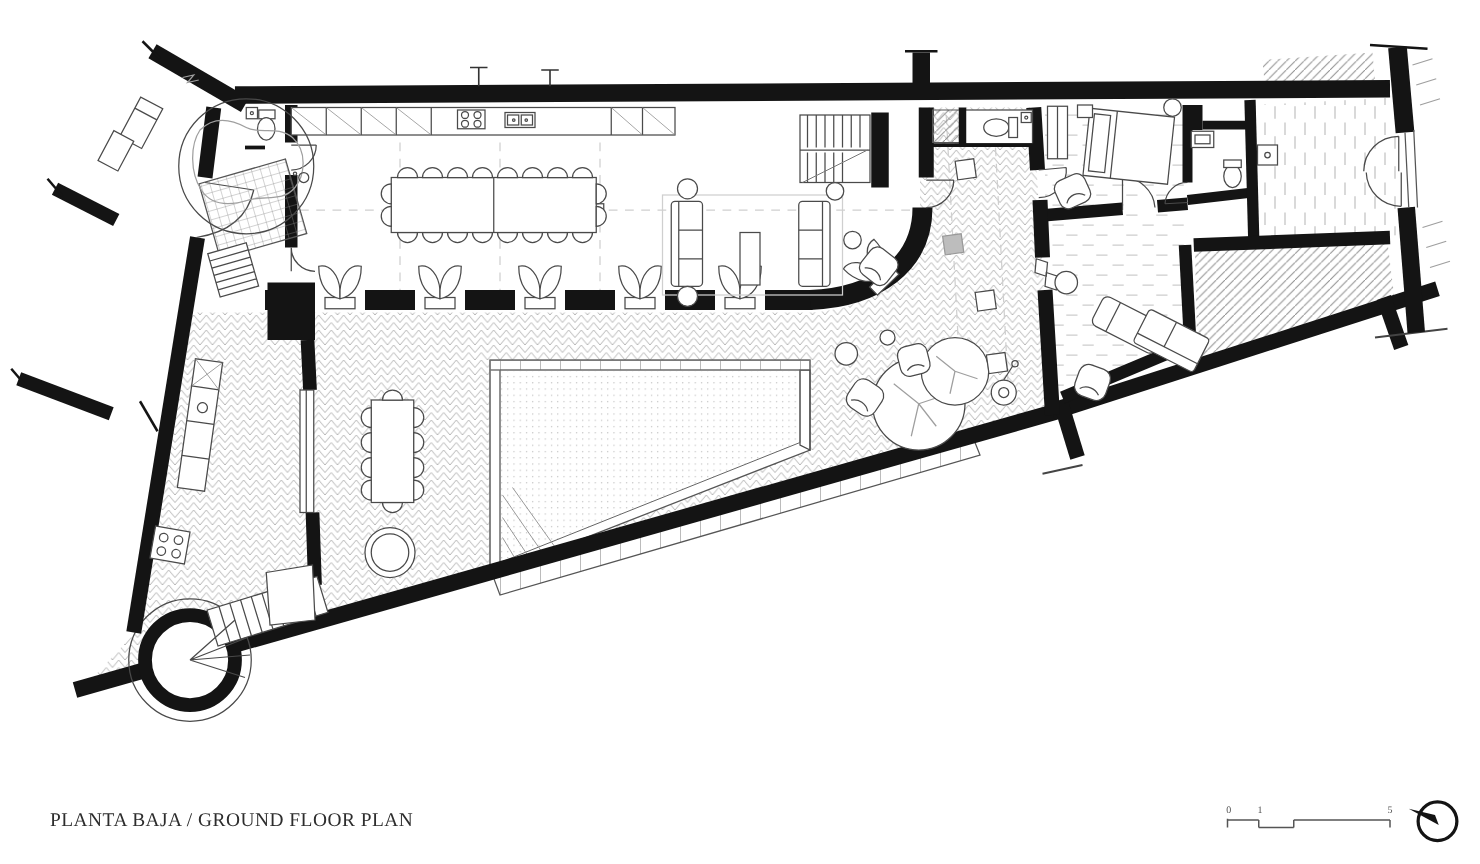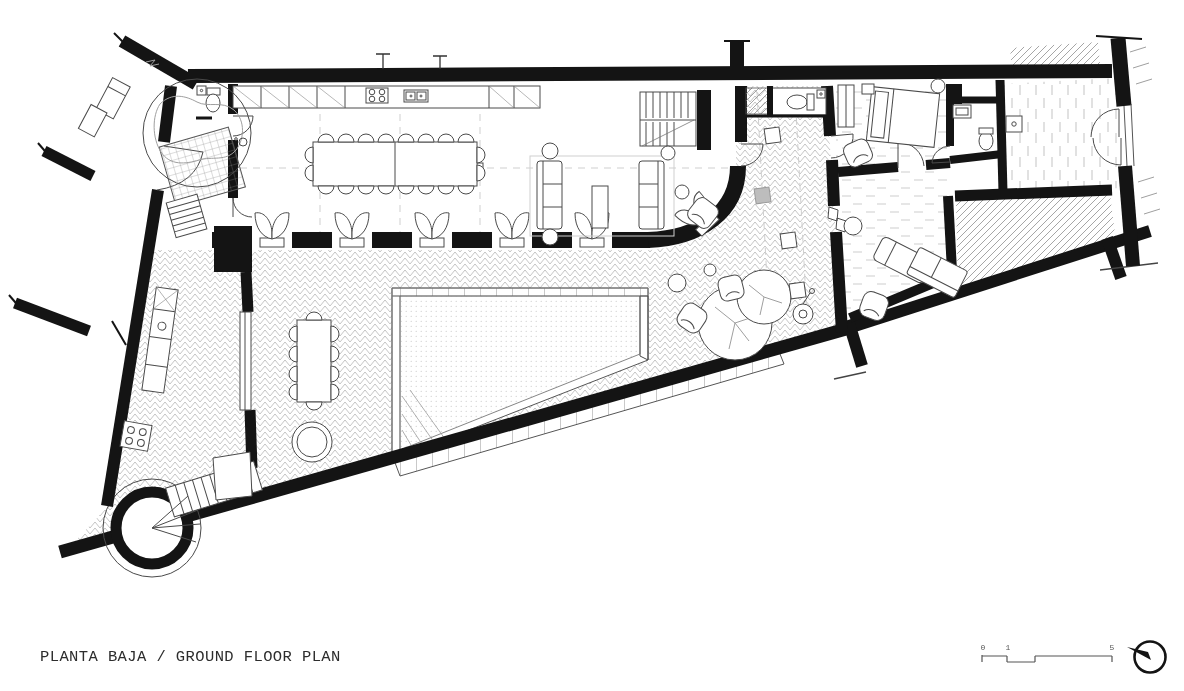--- a/index.html
+++ b/index.html
@@ -1,20 +1,20 @@
 <!DOCTYPE html>
 <html style="--ink: #141414; --line: #4a4a4a; --hatch: #9f9f9f; --light: #cfcfcf; --paper: #ffffff;"><head>
 <meta charset="utf-8">
 <style>
   :root{
     --ink:#141414; --line:#4a4a4a; --hatch:#9f9f9f; --light:#cfcfcf; --paper:#ffffff;
   }
   html,body{margin:0;padding:0;background:var(--paper);}
   #stage{position:relative;width:1184px;height:691px;background:var(--paper);overflow:hidden;
-         font-family:Liberation Mono, monospace;}
+         font-family:Liberation Serif, serif;}
   svg{position:absolute;left:0;top:0;}
   .blk{fill:var(--ink);stroke:none;}
   .wln{stroke:var(--ink);fill:none;stroke-linecap:butt;}
   .tick{stroke:var(--ink);fill:none;stroke-width:2;}
   .f1{stroke:var(--line);fill:#fff;stroke-width:1;}
   .f0{stroke:var(--line);fill:none;stroke-width:1;}
   .g1{stroke:var(--hatch);fill:none;stroke-width:1;}
   .lt{stroke:var(--light);fill:none;stroke-width:1;}
   .dash{stroke:var(--light);stroke-width:1;stroke-dasharray:7 6;fill:none;}
   .caption-text{font-size:15.5px;letter-spacing:.4px;fill:#2d2d2d;}

